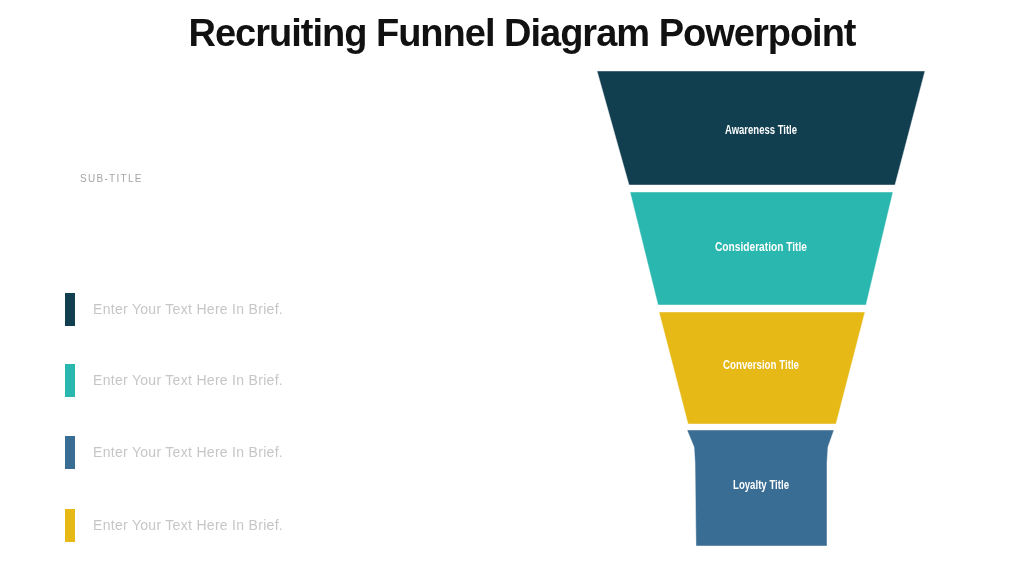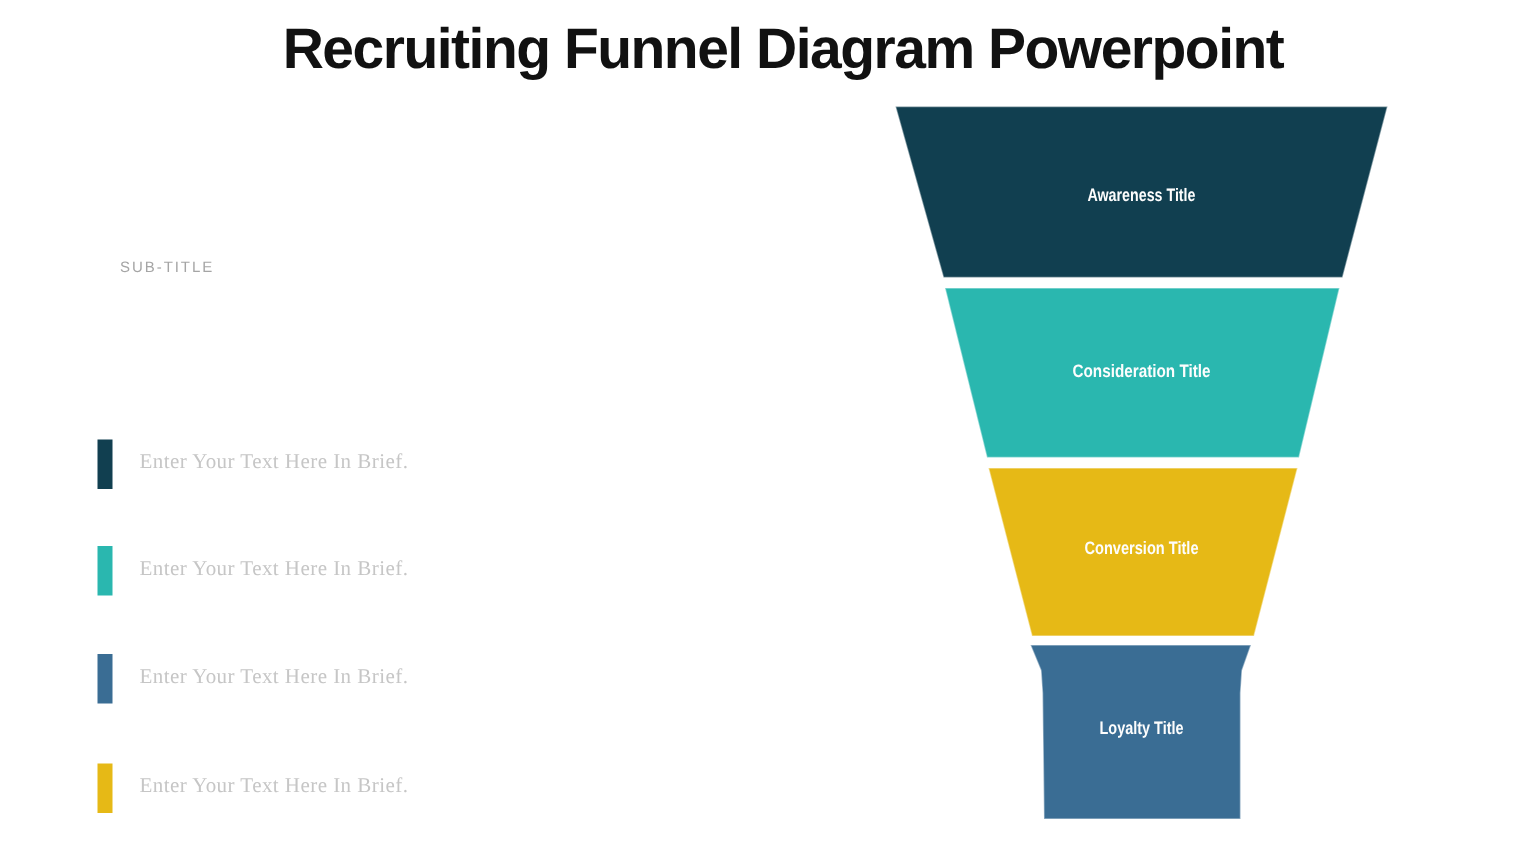--- a/index.html
+++ b/index.html
@@ -28,21 +28,20 @@
     display:flex;align-items:center;
   }
   .bullet-item .marker{
     width:10px;height:33px;flex:0 0 10px;
   }
   .bullet-item .btext{
     margin-left:18px;
     font-size:14px;letter-spacing:.3px;
     color:#c6c6c6;
     white-space:nowrap;
-    font-family:Liberation Serif, serif;
   }
   .b1{top:292px}
   .b2{top:363px}
   .b3{top:435px}
   .b4{top:508px}
   .funnel-svg{
     position:absolute;left:0;top:0;width:1024px;height:576px;
   }
   .stage-shape{
     stroke:rgba(255,255,255,0.45);

